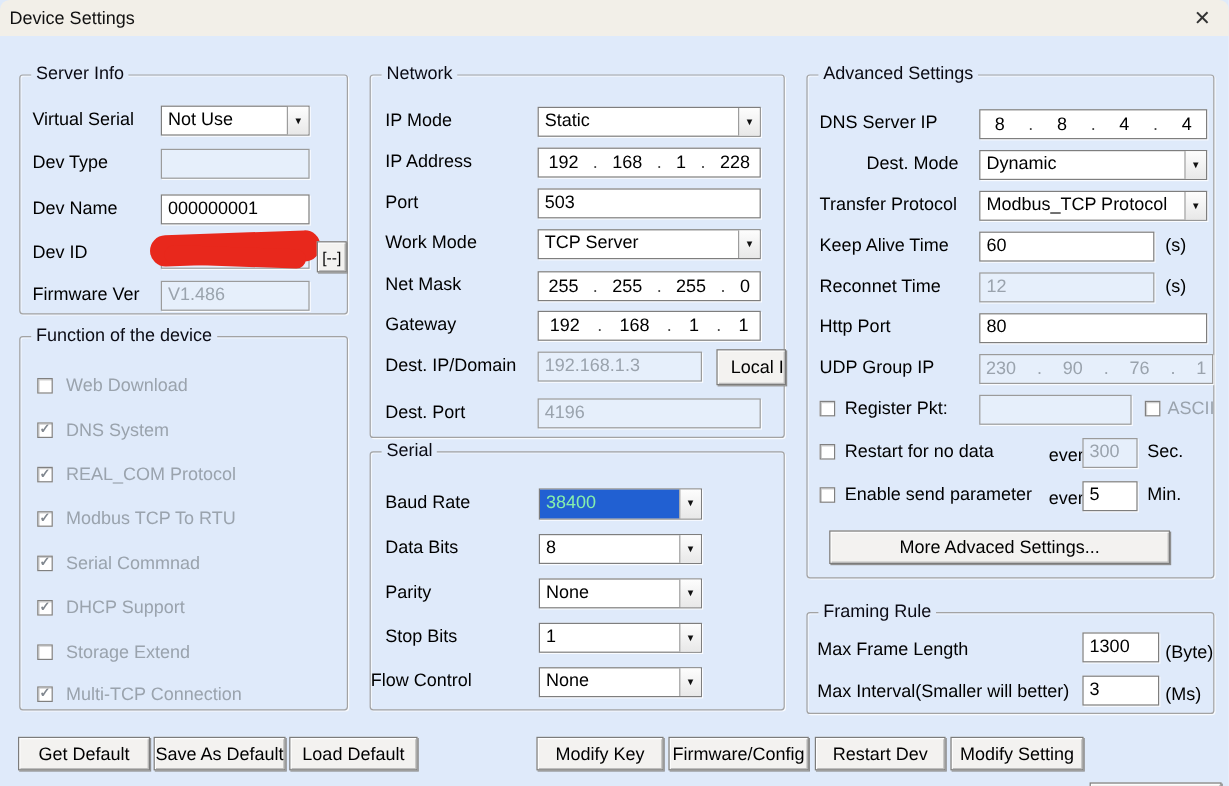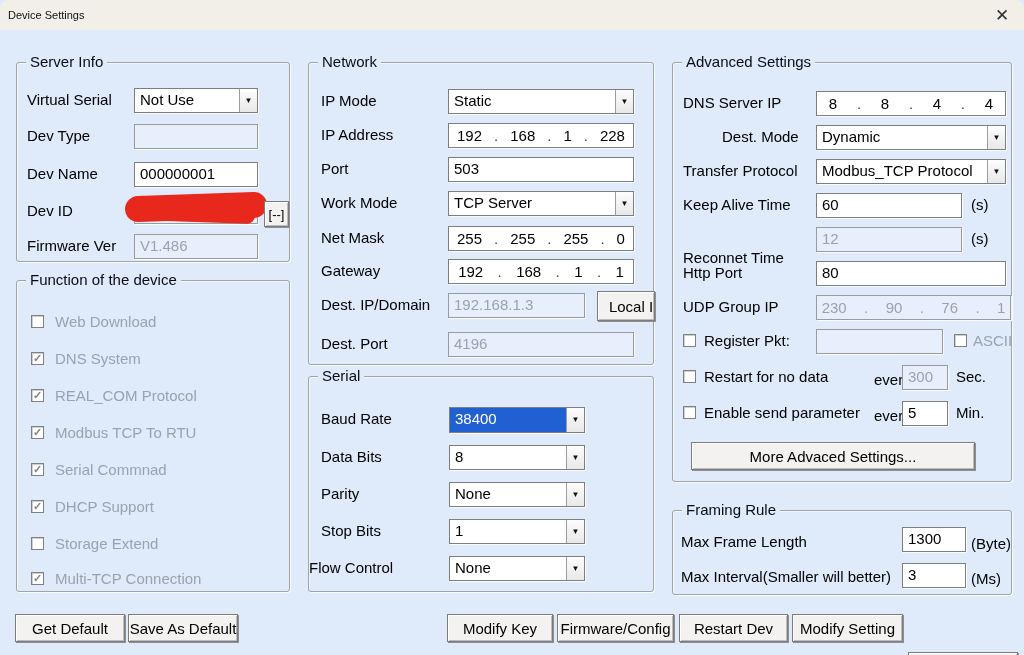--- a/index.html
+++ b/index.html
@@ -8,21 +8,21 @@
     font-family:"Liberation Sans", sans-serif;
     font-size:15px; color:#000;
     background:#ffffff;
   }
   .window { position:absolute; left:0; top:0; width:1024px; height:655px; background:#dfeafa; }
   .titlebar {
     position:absolute; left:0; top:0; width:1024px; height:30px;
     background:#f2efe8; border-radius:8px 8px 0 0;
     display:flex; align-items:center; padding:0 8px;
   }
-  .titlebar .title { font-size:11px; color:#111; }
+  .titlebar .title { font-size:15px; color:#111; }
   .close-btn {
     position:absolute; right:8px; top:2px; width:28px; height:26px;
     display:flex; align-items:center; justify-content:center;
     font-size:17px; color:#333; cursor:default;
   }
   .groupbox {
     position:absolute; border:1px solid #a3a3a3; border-radius:3px;
     box-shadow:1px 1px 0 rgba(255,255,255,.8), inset 1px 1px 0 rgba(255,255,255,.6);
   }
   .groupbox .caption {
@@ -33,21 +33,21 @@
   .lbl.dis { color:#9aa3ad; }
   .field {
     position:absolute; background:#fff; border:1px solid #7e7e7e;
     box-shadow:1px 1px 0 rgba(255,255,255,.85);
     padding:2px 5px; font-size:15px; color:#000;
     overflow:hidden; white-space:nowrap;
   }
   .field.dis { background:#e6effb; color:#9aa3ad; border-color:#9b9b9b; }
   .combo { position:absolute; background:#fff; border:1px solid #7e7e7e; box-shadow:1px 1px 0 rgba(255,255,255,.85); display:flex; }
   .combo .combo-text { flex:1; padding:2px 3px 2px 5px; overflow:hidden; white-space:nowrap; }
-  .combo .combo-text.sel { background:#2160d2; color:#ffffff; }
+  .combo .combo-text.sel { background:#2160d2; color:#86efac; }
   .combo .combo-btn {
     width:18px; background:linear-gradient(#fdfdfd,#e8e8e8);
     border-left:1px solid #9d9d9d; display:flex; align-items:center; justify-content:center;
   }
   .combo .arrow { font-size:8px; color:#111; line-height:1; }
   .ipbox { display:flex; align-items:center; justify-content:space-around; padding:2px 2px; }
   .ipbox span { text-align:center; }
   .ipbox .dot { color:#444; }
   .ipbox.dis span { color:#9aa3ad; }
   .btn {
@@ -232,21 +232,21 @@
     <span class="lbl" style="left:10px; top:99px;">Transfer Protocol</span>
     <div class="combo" style="left:143px; top:96px; width:190px; height:25px;">
       <span class="combo-text">Modbus_TCP Protocol</span>
       <span class="combo-btn">
           <span class="arrow">▼</span>
         </span>
     </div>
     <span class="lbl" style="left:10px; top:133px;">Keep Alive Time</span>
     <div class="field" style="left:143px; top:130px; width:146px; height:25px;">60</div>
     <span class="lbl" style="left:298px; top:133px;">(s)</span>
-    <span class="lbl" style="left:10px; top:167px;margin-top:19px;">Reconnet Time</span>
+    <span class="lbl" style="left:10px; top:167px;">Reconnet Time</span>
     <div class="field dis" style="left:143px; top:164px; width:146px; height:25px;">12</div>
     <span class="lbl" style="left:298px; top:167px;">(s)</span>
     <span class="lbl" style="left:10px; top:201px;">Http Port</span>
     <div class="field" style="left:143px; top:198px; width:190px; height:25px;">80</div>
     <span class="lbl" style="left:10px; top:235px;">UDP Group IP</span>
     <div class="field dis ipbox" style="left:143px; top:232px; width:195px; height:25px;gap:12px;">
       <span>230</span>
         <span class="dot">.</span>
         <span>90</span>
         <span class="dot">.</span>
@@ -277,19 +277,20 @@
     <span class="lbl" style="left:8px; top:22px;">Max Frame Length</span>
     <div class="field" style="left:229px; top:16px; width:64px; height:25px;">1300</div>
     <span class="lbl" style="left:298px; top:24px; width:40px; overflow:hidden;">(Byte)</span>
     <span class="lbl" style="left:8px; top:57px;">Max Interval(Smaller will better)</span>
     <div class="field" style="left:229px; top:52px; width:64px; height:25px;">3</div>
     <span class="lbl" style="left:298px; top:59px;">(Ms)</span>
   </div>
 
   <div class="btn" style="left:15px; top:614px; width:110px; height:28px;">Get Default</div>
   <div class="btn" style="left:128px; top:614px; width:110px; height:28px;">Save As Default</div>
+  <div class="btn" style="left:241px; top:614px; width:107px; height:28px;">Load Default</div>
   <div class="btn" style="left:447px; top:614px; width:106px; height:28px;">Modify Key</div>
   <div class="btn" style="left:557px; top:614px; width:117px; height:28px;">Firmware/Config</div>
   <div class="btn" style="left:679px; top:614px; width:109px; height:28px;">Restart Dev</div>
   <div class="btn" style="left:792px; top:614px; width:111px; height:28px;">Modify Setting</div>
   <div class="btn" style="left:908px; top:614px; width:110px; height:28px;margin-top:38px;">Cancel</div>
 
 </div>
 
 </body></html>

